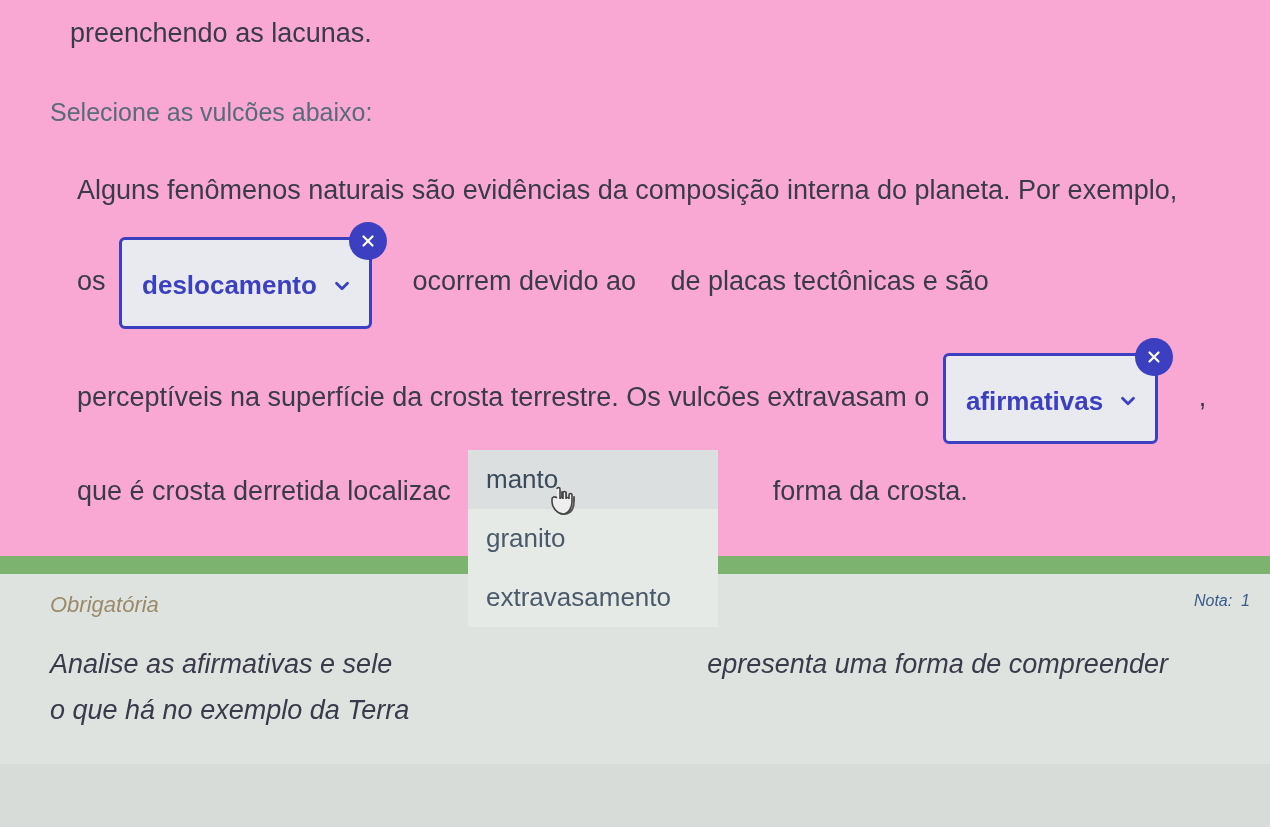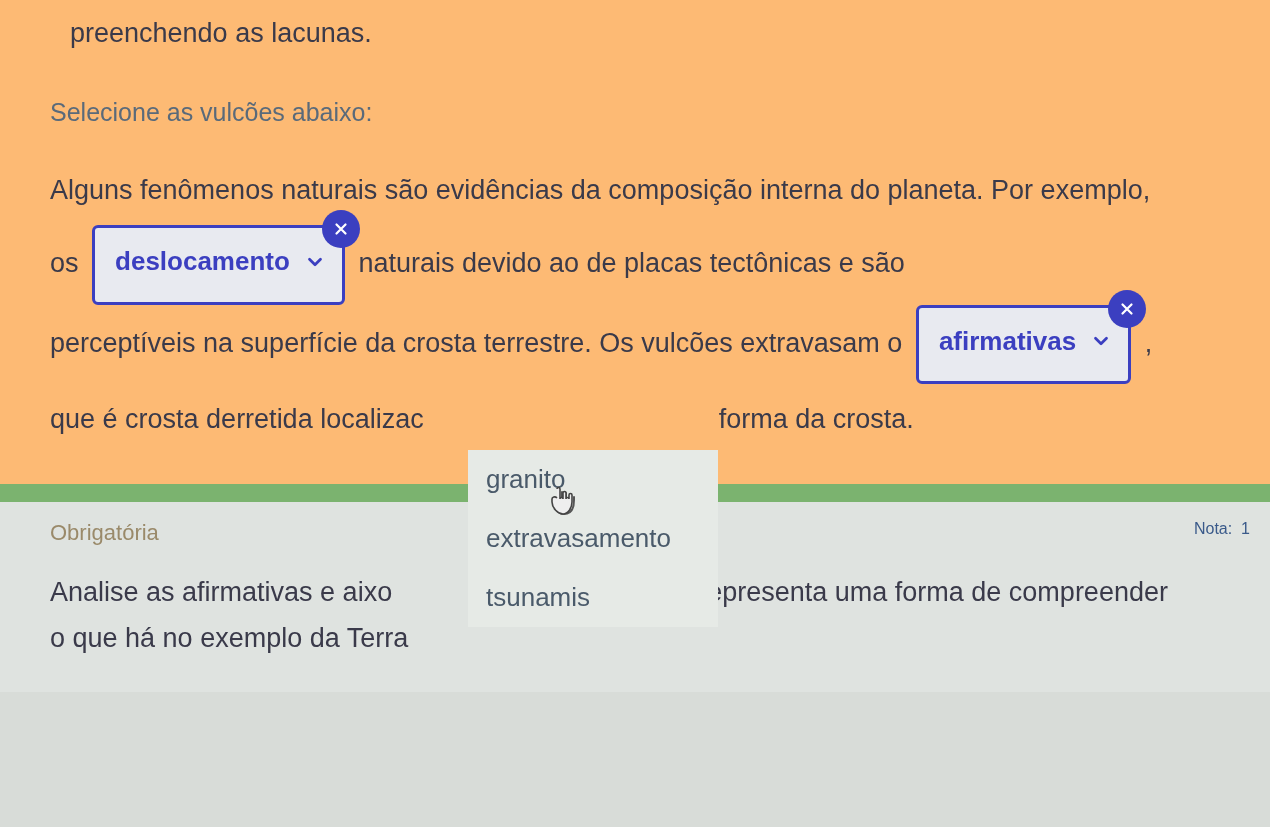--- a/index.html
+++ b/index.html
@@ -6,21 +6,21 @@
   body {
     margin: 0;
     font-family: Arial, Helvetica, sans-serif;
     background: #d8dcd8;
     width: 1270px;
     height: 827px;
     overflow: hidden;
     position: relative;
   }
   .panel-top {
-    background: #fdba74;
+    background: #f9a8d4;
     padding: 0 30px 30px 50px;
     color: #3a3a4a;
     font-size: 26px;
     line-height: 1.9;
     position: relative;
   }
   .intro {
     color: #3a3a4a;
     padding-top: 8px;
     padding-bottom: 30px;
@@ -30,33 +30,33 @@
   .subhead {
     color: #5a6a7a;
     font-size: 25px;
     padding-bottom: 18px;
   }
   .flow {
     line-height: 2.6;
     font-size: 27px;
     color: #3a3a4a;
   }
-  .flow .t { display:inline; }
+  .flow .t { display:inline;margin-left:27px; }
   .dd {
     display: inline-flex;
     align-items: center;
     border: 3px solid #3b3fc0;
     background: #e8eaf0;
     color: #3b3fc0;
     font-weight: 600;
     font-size: 26px;
-    padding: 0 16px 6px 20px;
+    padding: 12px 16px 6px 20px;
     border-radius: 6px;
     position: relative;
-    margin: 0 6px;
+    margin: 12px 6px;
     vertical-align: middle;
   }
   .dd .label { margin-right: 14px; }
   .dd .chev {
     display:inline-block;
   }
   .dd .chev svg { display:block; }
   .dd .close-badge {
     position: absolute;
     top: -18px;
@@ -75,20 +75,21 @@
     height: 18px;
     background: #7bb36f;
     margin: 0;
   }
   .panel-bottom {
     background: #dfe3e0;
     padding: 18px 17px 30px 50px;
     position: relative;
     color: #3a3a4a;
     font-size: 26px;
+    font-style: italic;
   }
   .oblig {
     color: #9a8a6a;
     font-size: 22px;
     margin-bottom: 24px;
   }
   .nota {
     position: absolute;
     right: 20px;
     top: 18px;
@@ -148,21 +149,21 @@
             <path d="M6 9l6 6 6-6" fill="none" stroke="#3b3fc0" stroke-width="3" stroke-linecap="round" stroke-linejoin="round"></path>
           </svg>
       </span>
       <span class="close-badge">
         <svg width="18" height="18" viewBox="0 0 24 24">
             <path d="M6 6l12 12M18 6L6 18" stroke="#fff" stroke-width="3" stroke-linecap="round"></path>
           </svg>
       </span>
     </span>
 
-    <span class="t">naturais devido ao</span>
+    <span class="t">ocorrem devido ao</span>
 
 
     <span class="t">de placas tectônicas e são</span><br>
 
     <span class="t">perceptíveis na superfície da crosta terrestre. Os vulcões extravasam o</span>
 
     <span class="dd">
       <span class="label">afirmativas</span>
       <span class="chev">
         <svg width="22" height="22" viewBox="0 0 24 24">
@@ -185,31 +186,31 @@
 
 <div class="spacer-bar"></div>
 
 <div class="panel-bottom">
   <div class="oblig">Obrigatória</div>
   <div class="nota">
     <span>Nota:</span>
     &nbsp;<span>1</span>
   </div>
   <div class="q2">
-    <span>Analise as afirmativas e aixo</span>
+    <span>Analise as afirmativas e sele</span>
     <span style="display:inline-block;width:300px;"></span>
     <span>epresenta uma forma de compreender</span><br>
     <span>o que há no exemplo da Terra</span>
   </div>
 </div>
 
 <div class="popover">
+  <div class="opt hover">manto</div>
   <div class="opt">granito</div>
   <div class="opt">extravasamento</div>
-  <div class="opt">tsunamis</div>
 </div>
 
 <div class="cursor">
   <svg width="30" height="34" viewBox="0 0 30 34">
     <path d="M10 2 v12 M14 6 v8 M18 7 v7 M22 9 v5 M6 14 l4 -2 M6 14 c0 6 3 14 10 14 s10-6 10-14 v-3" fill="none" stroke="#555" stroke-width="2" stroke-linecap="round" stroke-linejoin="round"></path>
     <path d="M9 3 a1.5 1.5 0 0 1 3 0 v10 a1.5 1.5 0 0 1 3 0 v-6 a1.5 1.5 0 0 1 3 0 v6 a1.5 1.5 0 0 1 3 0 v-4 a1.5 1.5 0 0 1 3 0 v7 c0 6 -4 12 -9 12 s-11 -6 -11 -12 l0 -3 c0 -2 3 -3 5 -1" fill="#eee" stroke="#444" stroke-width="1.6"></path>
   </svg>
 </div>
 
 </body></html>

